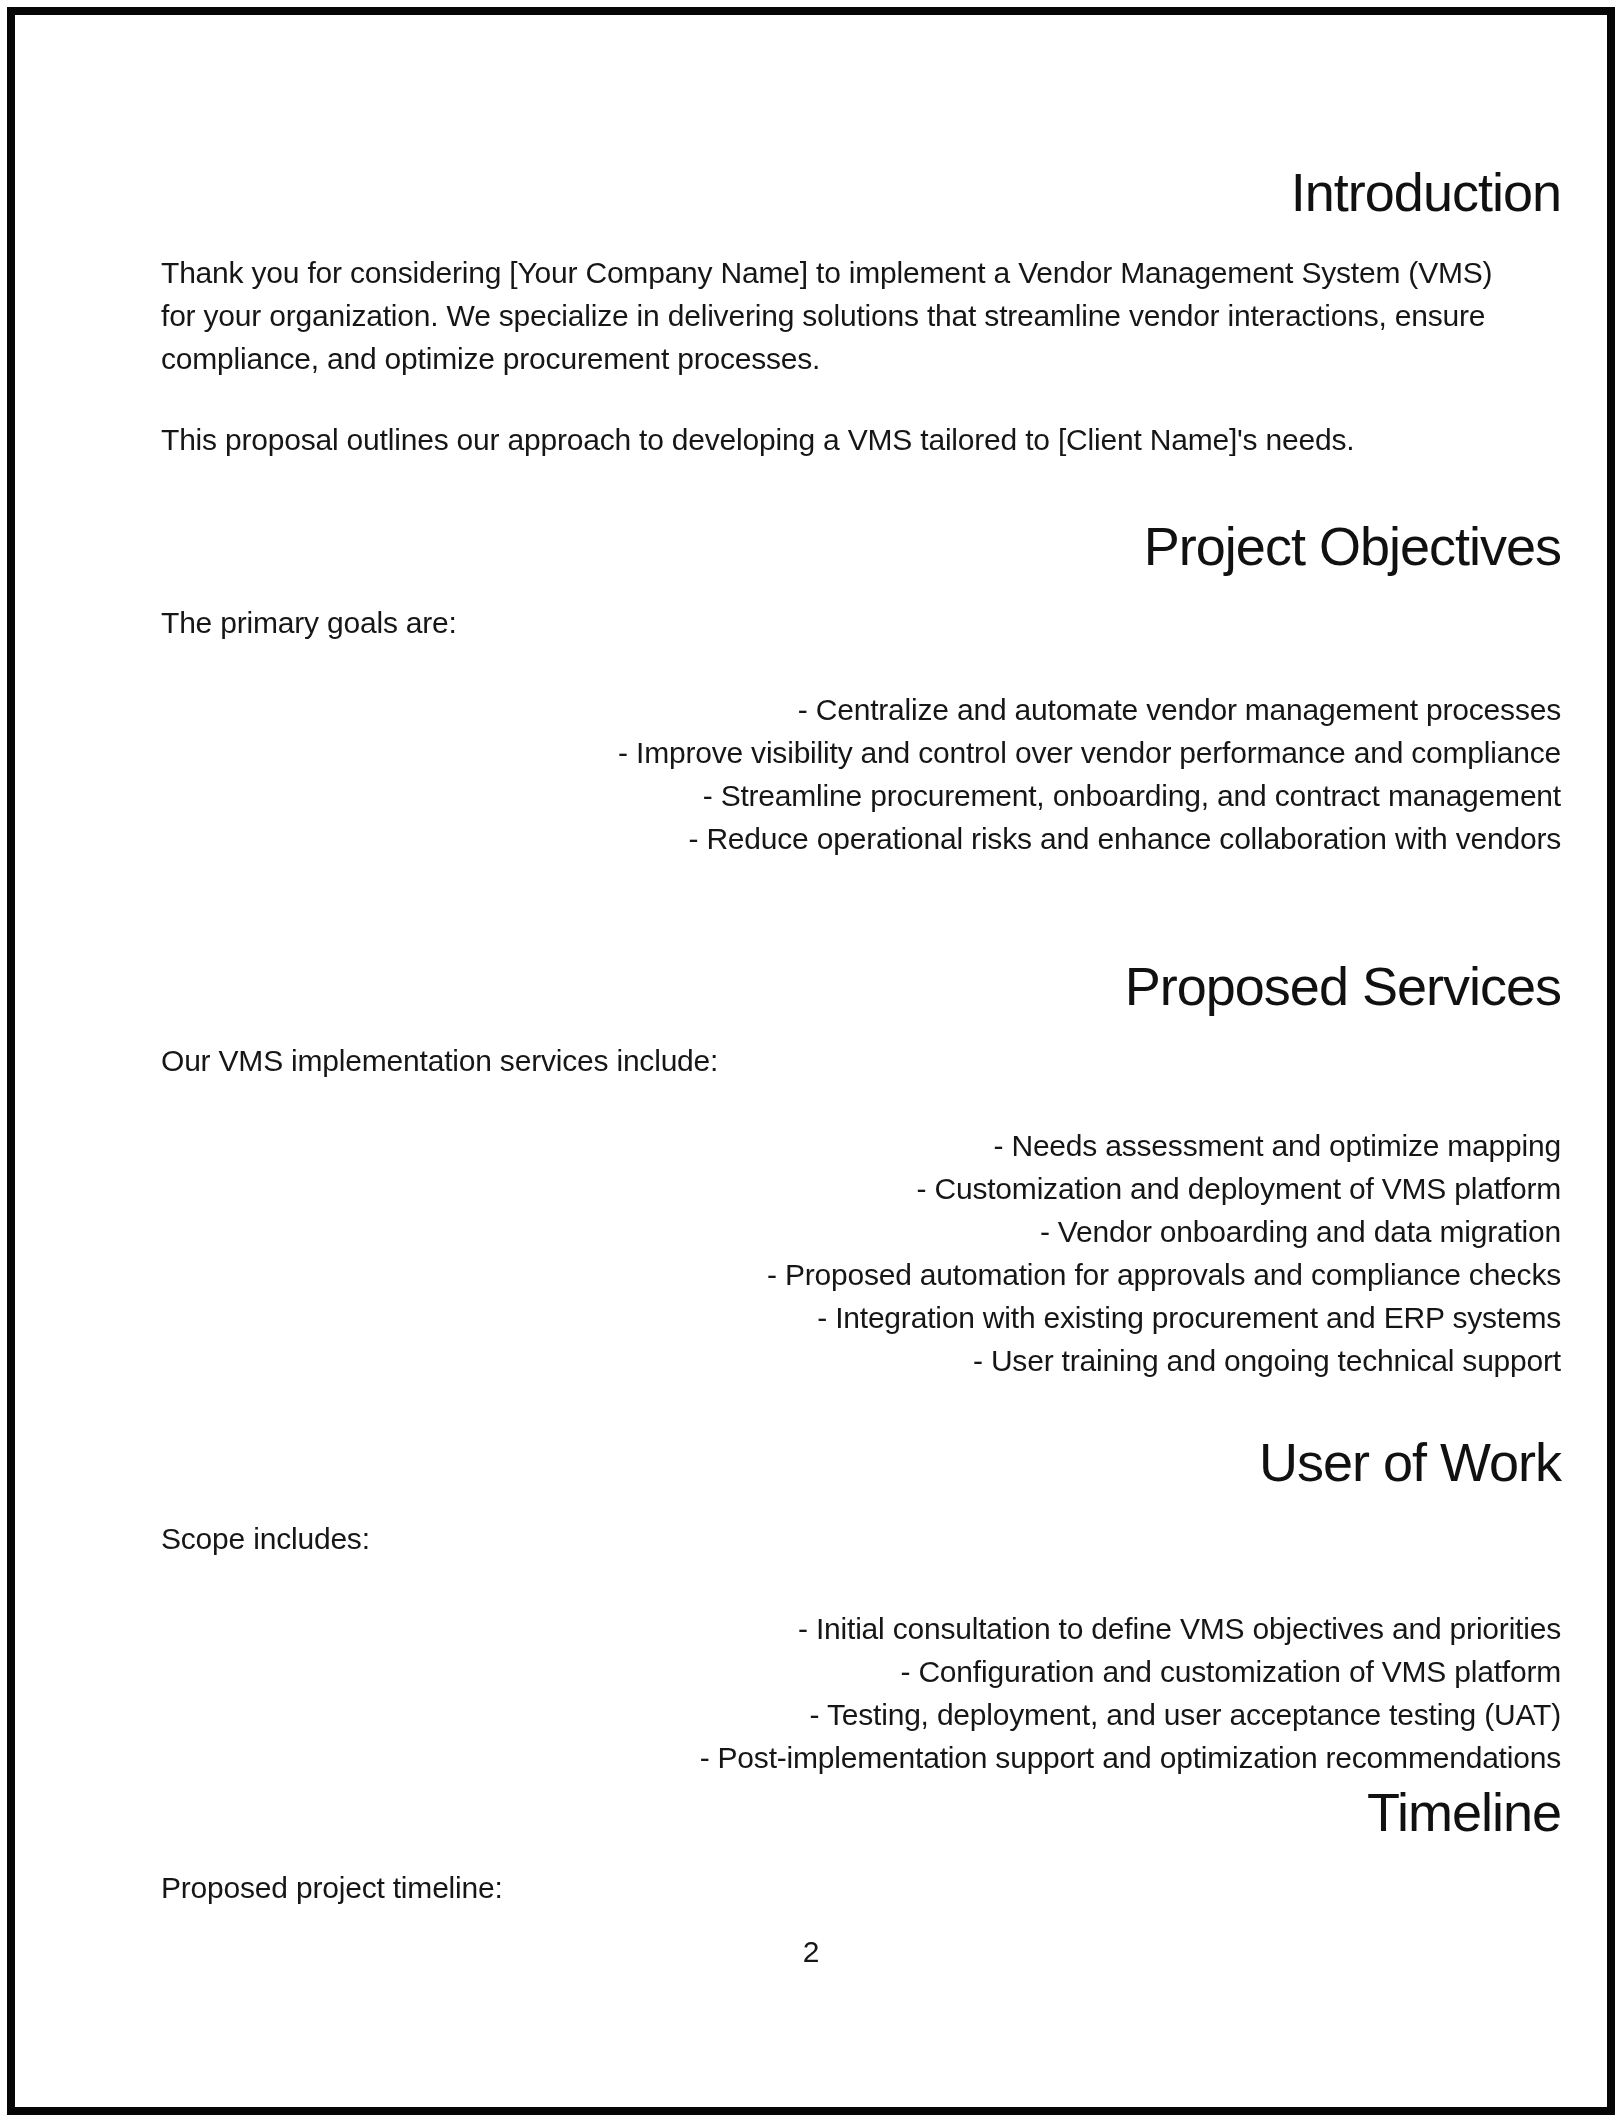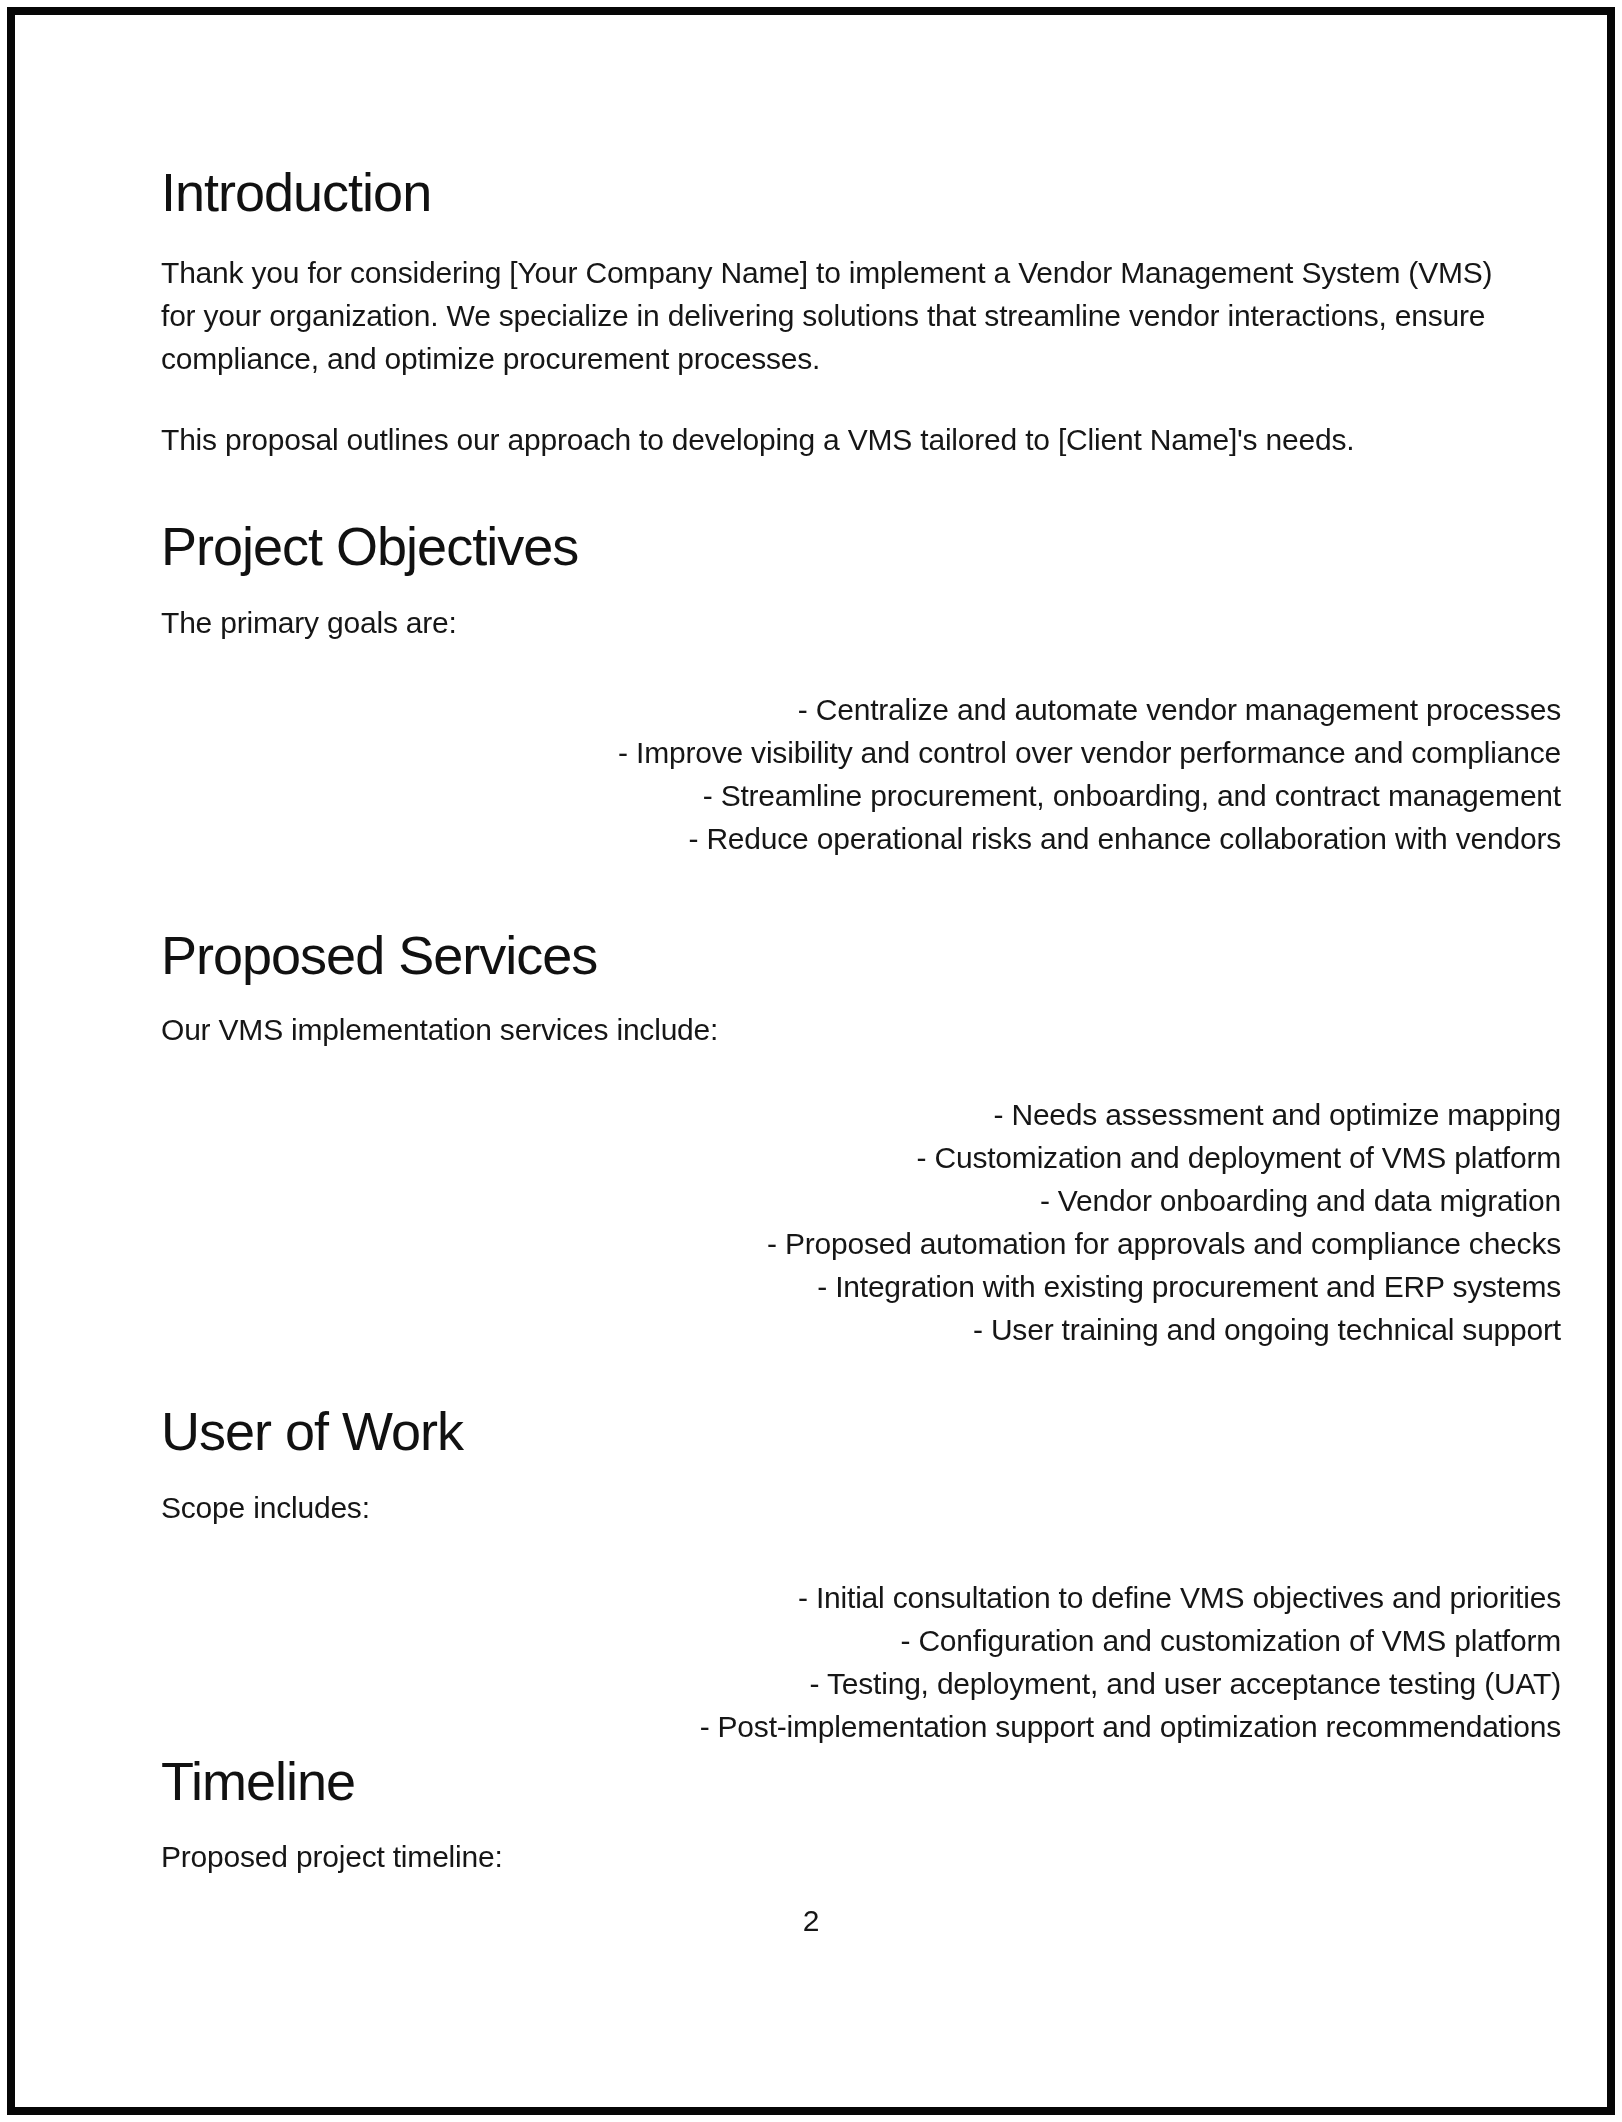--- a/index.html
+++ b/index.html
@@ -28,20 +28,21 @@
     top: 0;
     width: 1400px;
   }
   .doc-heading {
     font-size: 54px;
     line-height: 67px;
     font-weight: 400;
     letter-spacing: -1px;
     margin: 0;
     color: #111111;
+    text-align: right;
   }
   .body-text {
     font-size: 30px;
     line-height: 43px;
     letter-spacing: -0.2px;
     margin: 0;
     white-space: pre-line;
     color: #161616;
   }
   .list-block {
@@ -78,21 +79,21 @@
 
     <h1 class="doc-heading" style="margin-top:52px">Project Objectives</h1>
     <p class="body-text" style="margin-top:21px">The primary goals are:</p>
     <div class="list-block" style="margin-top:44px">
       <div class="list-line">- Centralize and automate vendor management processes</div>
       <div class="list-line">- Improve visibility and control over vendor performance and compliance</div>
       <div class="list-line">- Streamline procurement, onboarding, and contract management</div>
       <div class="list-line">- Reduce operational risks and enhance collaboration with vendors</div>
     </div>
 
-    <h1 class="doc-heading" style="margin-top:62px">Proposed Services</h1>
+    <h1 class="doc-heading" style="margin-top:93px">Proposed Services</h1>
     <p class="body-text" style="margin-top:19px">Our VMS implementation services include:</p>
     <div class="list-block" style="margin-top:42px">
       <div class="list-line">- Needs assessment and optimize mapping</div>
       <div class="list-line">- Customization and deployment of VMS platform</div>
       <div class="list-line">- Vendor onboarding and data migration</div>
       <div class="list-line">- Proposed automation for approvals and compliance checks</div>
       <div class="list-line">- Integration with existing procurement and ERP systems</div>
       <div class="list-line">- User training and ongoing technical support</div>
     </div>
 

